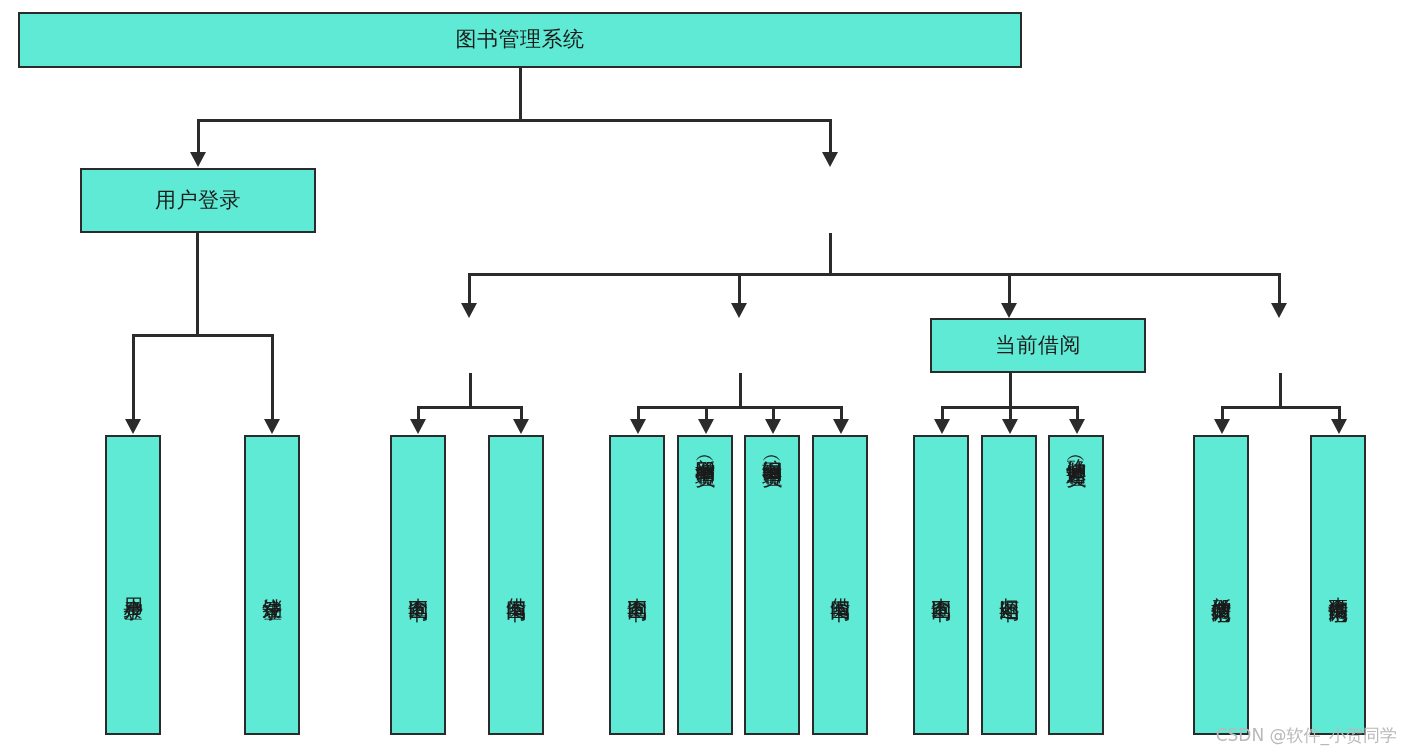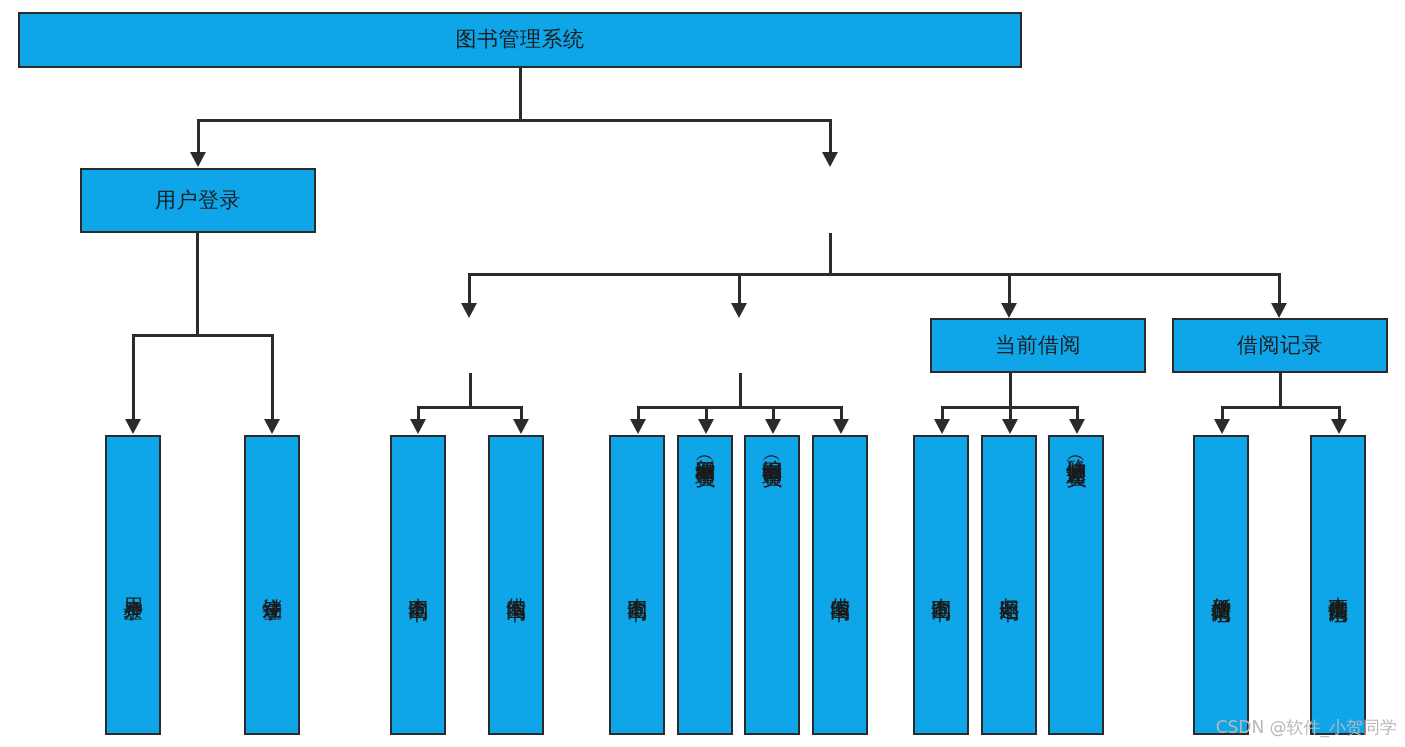--- a/index.html
+++ b/index.html
@@ -16,21 +16,21 @@
     position: relative;
     width: 1405px;
     height: 747px;
     background: #ffffff;
     overflow: hidden;
   }
   
   .node {
     position: absolute;
     box-sizing: border-box;
-    background: #0ea5e9;
+    background: #5eead4;
     border: 2.5px solid #2b2b2b;
     display: flex;
     align-items: center;
     justify-content: center;
     z-index: 3;
   }
   .node .label {
     font-size: 21px;
     line-height: 1.12;
     color: #1b1b1b;
@@ -69,21 +69,21 @@
     height: 0;
     border-left: 8px solid transparent;
     border-right: 8px solid transparent;
     border-top: 15px solid #2b2b2b;
     z-index: 2;
   }
   
   #watermark {
     position: absolute;
     right: 8px;
-    bottom: 8px;
+    bottom: 0;
     font-size: 17px;
     color: #b9b9b9;
     z-index: 6;
     white-space: nowrap;
     font-family: "DejaVu Sans", "Liberation Sans", sans-serif;
   }
 </style>
 </head>
 <body>
 
@@ -119,23 +119,20 @@
   <div class="vline" style="left:738px; top:273px; height:31px;"></div>
   <div class="arrow" style="left:731px; top:303px;"></div>
   <div class="vline" style="left:1008px; top:273px; height:31px;"></div>
   <div class="arrow" style="left:1001px; top:303px;"></div>
   <div class="vline" style="left:1278px; top:273px; height:31px;"></div>
   <div class="arrow" style="left:1271px; top:303px;"></div>
 
   <div class="node" style="left:930px; top:318px; width:216px; height:55px;">
     <span class="label">当前借阅</span>
   </div>
-  <div class="node" style="left:1172px; top:318px; width:216px; height:55px;">
-    <span class="label">借阅记录</span>
-  </div>
 
   <div class="vline" style="left:469px; top:373px; height:35px;"></div>
   <div class="hline" style="left:417px; top:406px; width:105px;"></div>
   <div class="vline" style="left:417px; top:406px; height:14px;"></div>
   <div class="arrow" style="left:410px; top:419px;"></div>
   <div class="vline" style="left:520px; top:406px; height:14px;"></div>
   <div class="arrow" style="left:513px; top:419px;"></div>
 
   <div class="vline" style="left:739px; top:373px; height:35px;"></div>
   <div class="hline" style="left:637px; top:406px; width:205px;"></div>

